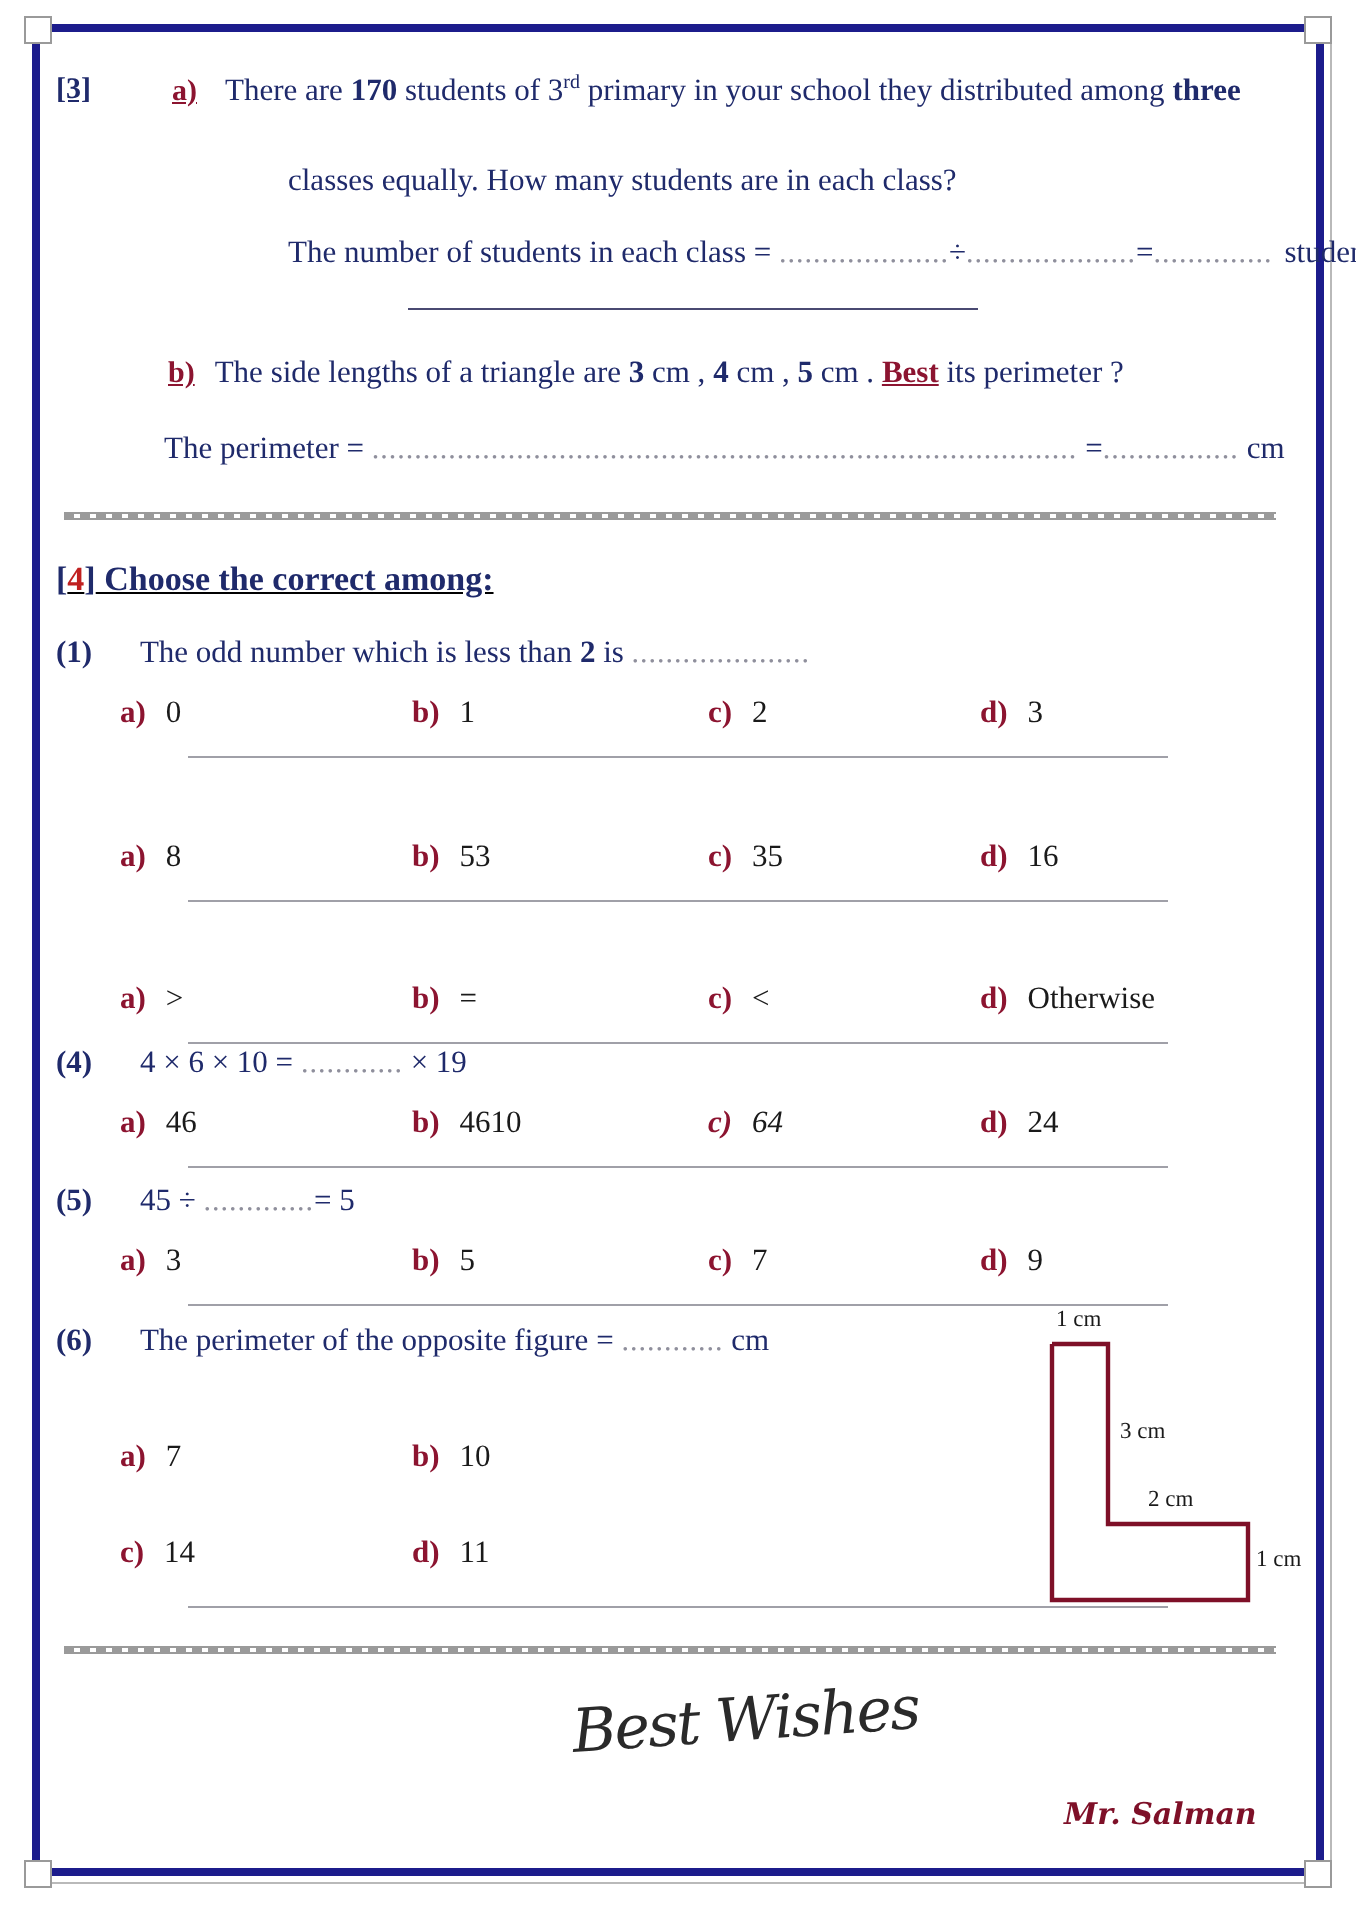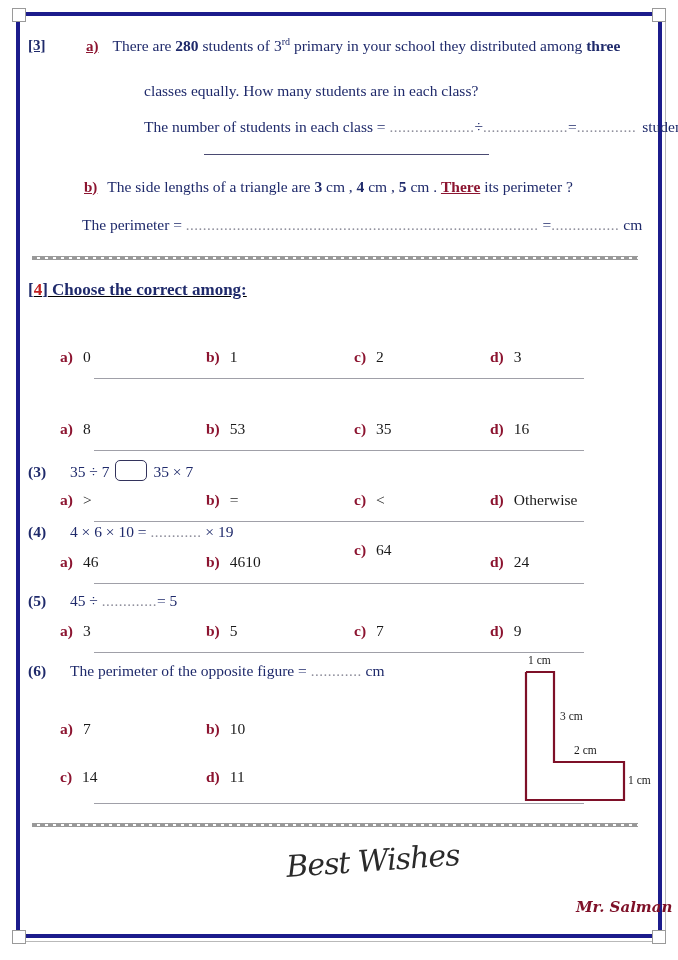--- a/index.html
+++ b/index.html
@@ -104,21 +104,20 @@
   .bestwishes{
     position:absolute;font-family:"DejaVu Serif", serif;
     font-style:italic;font-size:30px;color:#2a2a2a;
     transform:rotate(-4deg);white-space:nowrap;
     letter-spacing:-1px;
   }
   .teacher{
     position:absolute;font-family:"DejaVu Serif", serif;
     font-style:italic;font-weight:bold;font-size:15px;color:#7e1028;
     white-space:nowrap;
-    margin-left:44px;
   }
 </style>
 </head>
 <body>
 
 <div class="frame-shadow"></div>
 <div class="page-frame"></div>
 <div class="corner tl"></div>
 <div class="corner tr"></div>
 <div class="corner bl"></div>
@@ -126,51 +125,55 @@
 
 <div class="sheet">
 
   <div class="row" style="left:4px;top:18px;">
     <span class="q-num">[3]</span>
   </div>
 
   <div class="row" style="left:62px;top:18px;">
     <span class="part-lbl">a)</span>
     <span class="body-text" style="margin-left:10px;">
-      <span>There are </span><span class="n">280</span><span> students of 3</span><span class="sup">rd</span><span> primary in your school they distributed among </span><span class="n">three</span>
+      <span>There are </span><span class="n">170</span><span> students of 3</span><span class="sup">rd</span><span> primary in your school they distributed among </span><span class="n">three</span>
     </span>
   </div>
 
   <div class="row" style="left:120px;top:64px;">
     <span class="body-text">classes equally. How many students are in each class?</span>
   </div>
 
   <div class="row" style="left:120px;top:100px;">
     <span class="body-text">The number of students in each class = </span><span class="dots">....................</span><span class="body-text">÷</span><span class="dots">....................</span><span class="body-text">=</span><span class="dots">..............</span><span class="body-text" style="margin-left:6px;">students</span>
   </div>
 
   <div class="writeline" style="left:180px;top:136px;width:285px;"></div>
 
   <div class="row" style="left:60px;top:160px;">
     <span class="part-lbl">b)</span>
     <span class="body-text" style="margin-left:6px;">
-      <span>The side lengths of a triangle are </span><span class="n">3</span><span> cm , </span><span class="n">4</span><span> cm , </span><span class="n">5</span><span> cm . </span><span class="b u red">There</span><span> its perimeter ?</span>
+      <span>The side lengths of a triangle are </span><span class="n">3</span><span> cm , </span><span class="n">4</span><span> cm , </span><span class="n">5</span><span> cm . </span><span class="b u red">Best</span><span> its perimeter ?</span>
     </span>
   </div>
 
   <div class="row" style="left:58px;top:198px;">
     <span class="body-text">The perimeter = </span><span class="dots">...................................................................................</span><span class="body-text" style="margin-left:4px;">=</span><span class="dots">................</span><span class="body-text" style="margin-left:4px;">cm</span>
   </div>
 
   <div class="dbl-sep" style="left:8px;top:238px;width:606px;"></div>
 
   <div class="sec-head" style="left:4px;top:262px;">
     <span class="bk">[</span><span class="nm">4</span><span class="bk">]</span><span class="tx"> Choose the correct among:</span>
   </div>
 
+  <div class="mcq-stem" style="left:4px;top:300px;">
+    <span class="idx">(1)</span>
+    <span style="margin-left:20px;">The odd number which is less than </span><span class="b">2</span><span> is </span><span class="dots">.....................</span>
+  </div>
   <div class="opt" style="left:36px;top:330px;">
     <span class="ol">a)</span><span class="ov">0</span>
   </div>
   <div class="opt" style="left:182px;top:330px;">
     <span class="ol">b)</span><span class="ov">1</span>
   </div>
   <div class="opt" style="left:330px;top:330px;">
     <span class="ol">c)</span><span class="ov">2</span>
   </div>
   <div class="opt" style="left:466px;top:330px;">
@@ -185,24 +188,20 @@
     <span class="ol">b)</span><span class="ov">53</span>
   </div>
   <div class="opt" style="left:330px;top:402px;">
     <span class="ol">c)</span><span class="ov">35</span>
   </div>
   <div class="opt" style="left:466px;top:402px;">
     <span class="ol">d)</span><span class="ov">16</span>
   </div>
   <div class="hr-thin" style="left:70px;top:432px;width:490px;"></div>
 
-  <div class="mcq-stem" style="left:4px;top:442px;">
-    <span class="idx">(3)</span>
-    <span class="expr" style="margin-left:20px;">35 ÷ 7</span><span class="emptybox"></span><span class="expr">35 × 7</span>
-  </div>
   <div class="opt" style="left:36px;top:473px;">
     <span class="ol">a)</span><span class="ov">&gt;</span>
   </div>
   <div class="opt" style="left:182px;top:473px;">
     <span class="ol">b)</span><span class="ov">=</span>
   </div>
   <div class="opt" style="left:330px;top:473px;">
     <span class="ol">c)</span><span class="ov">&lt;</span>
   </div>
   <div class="opt" style="left:466px;top:473px;">
@@ -213,21 +212,21 @@
   <div class="mcq-stem" style="left:4px;top:505px;">
     <span class="idx">(4)</span>
     <span class="expr" style="margin-left:20px;margin-top:28px;">4 × 6 × 10 = </span><span class="dots">............</span><span class="expr"> × 19</span>
   </div>
   <div class="opt" style="left:36px;top:535px;">
     <span class="ol">a)</span><span class="ov">46</span>
   </div>
   <div class="opt" style="left:182px;top:535px;">
     <span class="ol">b)</span><span class="ov">4610</span>
   </div>
-  <div class="opt" style="left:330px;top:523px;">
+  <div class="opt" style="left:330px;top:535px;font-style:italic;">
     <span class="ol">c)</span><span class="ov">64</span>
   </div>
   <div class="opt" style="left:466px;top:535px;">
     <span class="ol">d)</span><span class="ov">24</span>
   </div>
   <div class="hr-thin" style="left:70px;top:565px;width:490px;"></div>
 
   <div class="mcq-stem" style="left:4px;top:574px;">
     <span class="idx">(5)</span>
     <span class="expr" style="margin-left:20px;">45 ÷ </span><span class="dots">.............</span><span class="expr">= 5</span>

